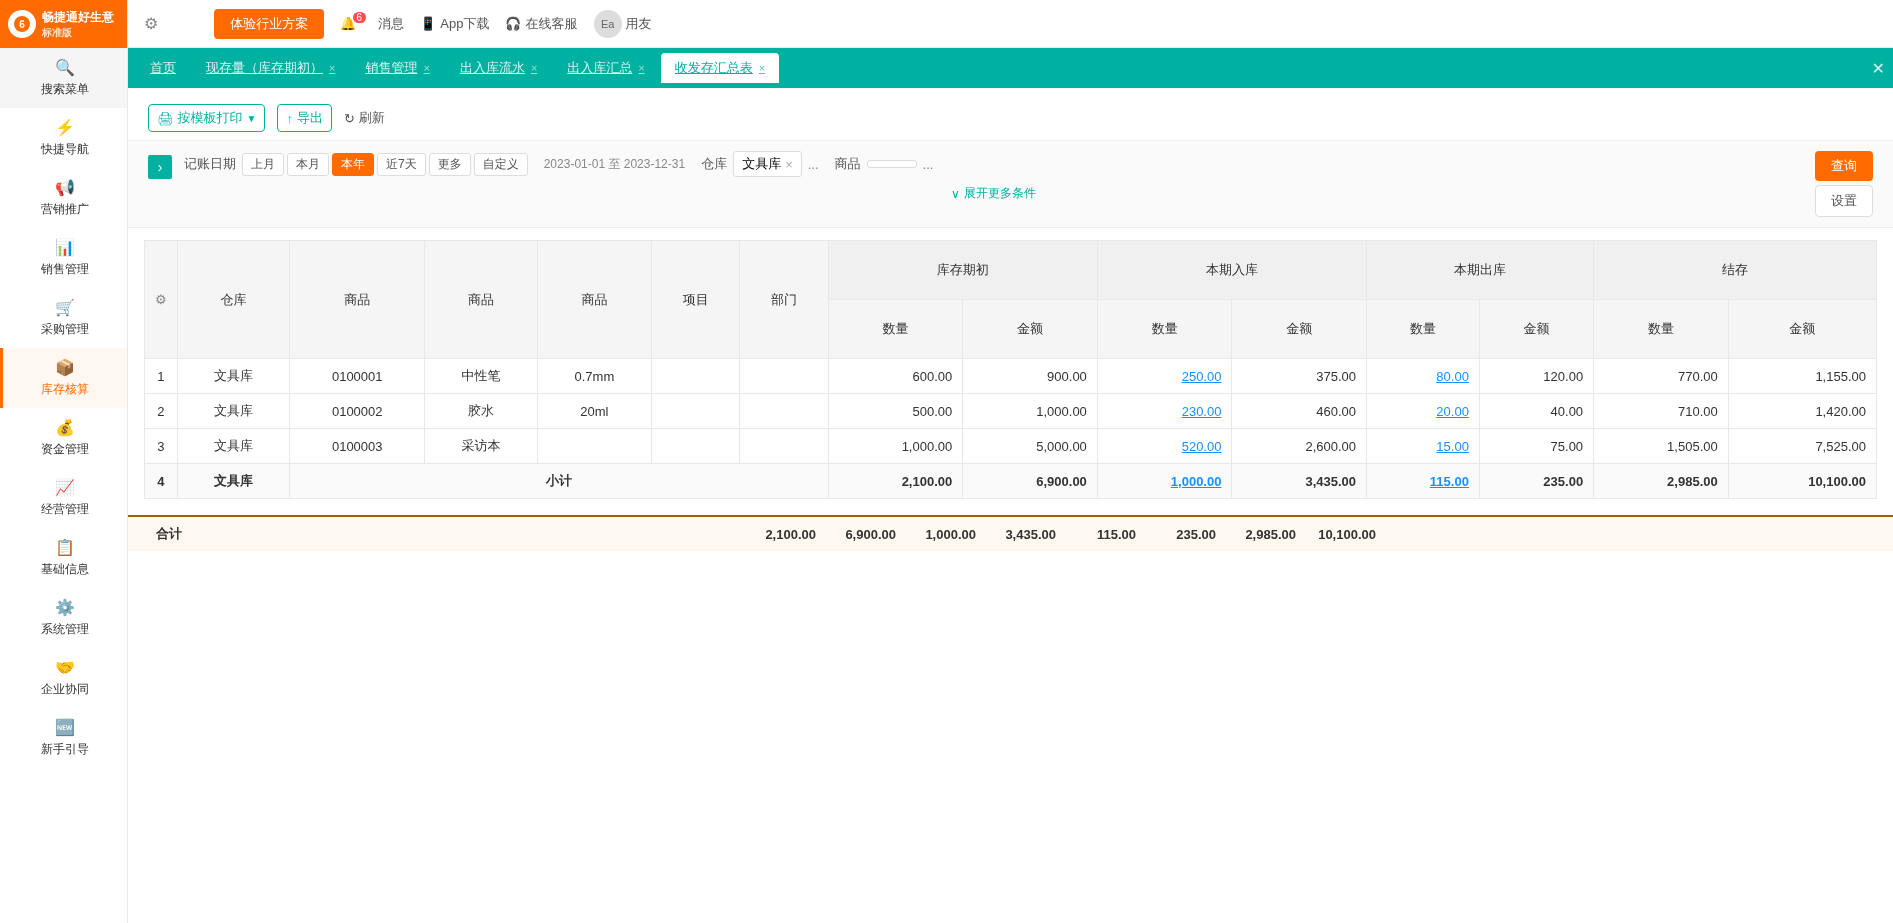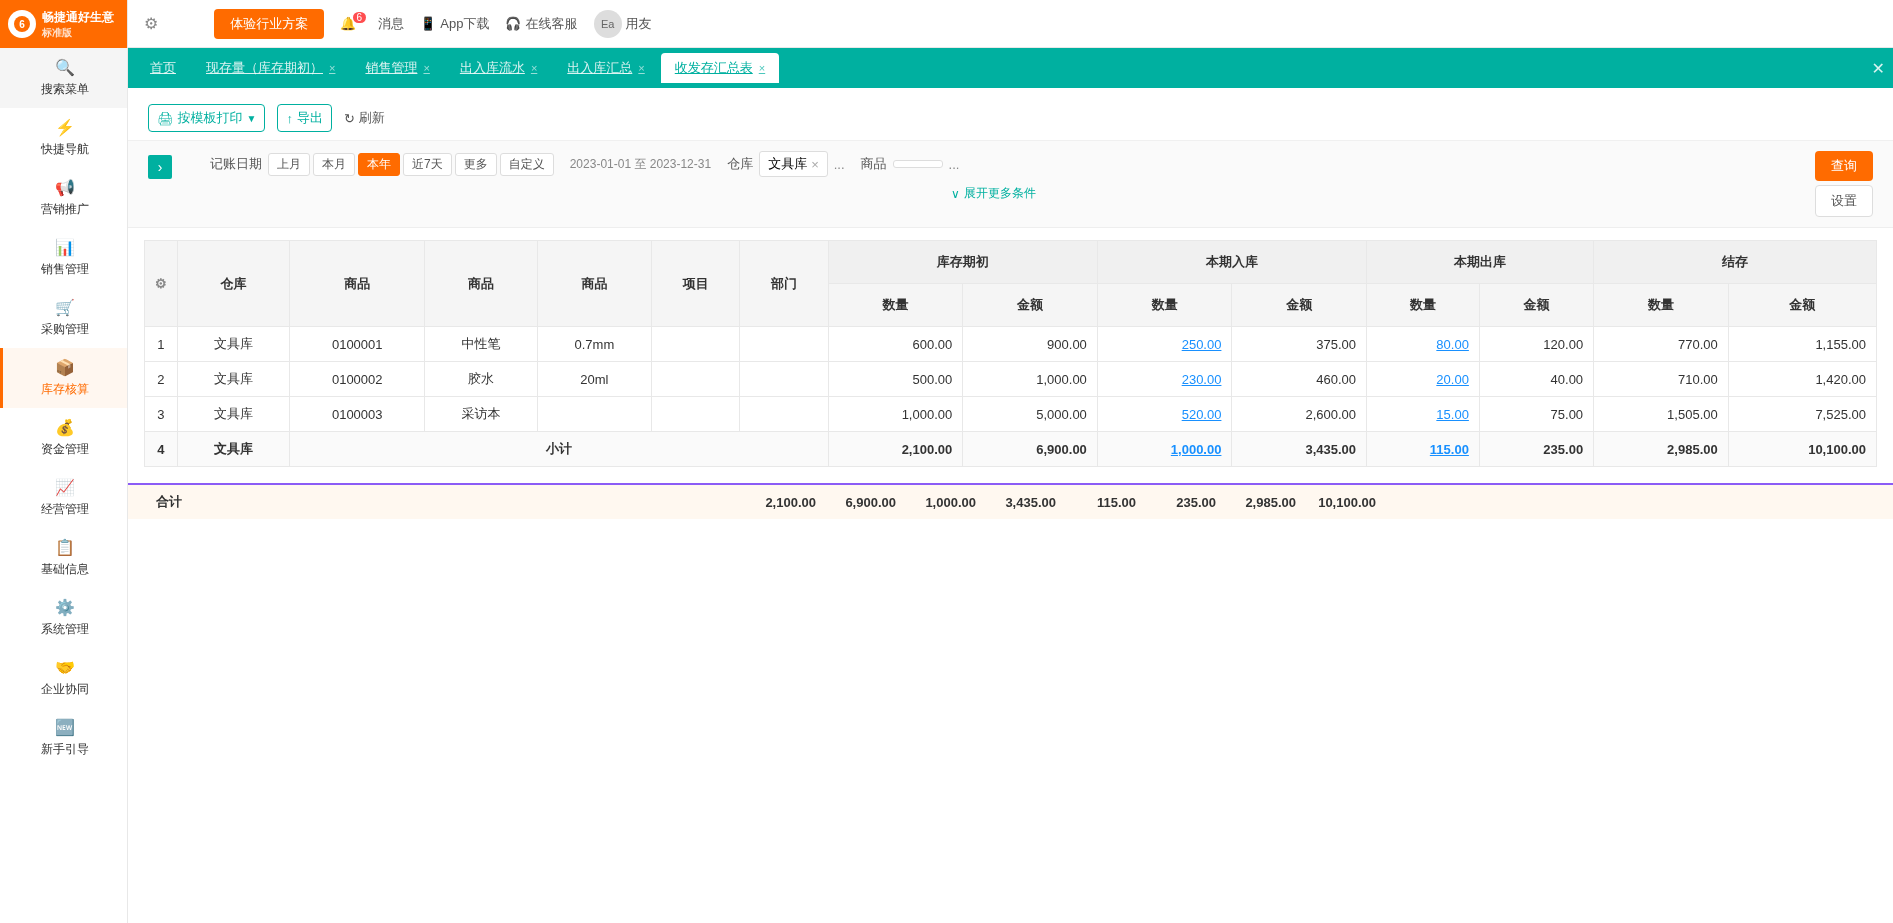--- a/index.html
+++ b/index.html
@@ -44,21 +44,21 @@
     .refresh-btn { display: flex; align-items: center; gap: 4px; color: #555; cursor: pointer; font-size: 13px; }
     .date-btn { padding: 2px 8px; border: 1px solid #ddd; border-radius: 3px; cursor: pointer; font-size: 12px; color: #555; background: #fff; }
     .date-btn.active { background: #ff6b00; color: #fff; border-color: #ff6b00; }
     .query-btn { background: #ff6b00; color: #fff; border: none; padding: 6px 16px; border-radius: 4px; cursor: pointer; font-size: 13px; }
     .settings-btn { background: #fff; color: #555; border: 1px solid #ddd; padding: 6px 12px; border-radius: 4px; cursor: pointer; font-size: 13px; }
 
     
     .table-wrapper { padding: 0 16px 16px; }
     table { width: 100%; border-collapse: collapse; margin-top: 12px; font-size: 13px; }
     thead tr { background: #f5f5f5; }
-    thead th { padding: 12px 10px; border: 1px solid #e8e8e8; color: #333; font-weight: 700; text-align: center; white-space: nowrap; }
+    thead th { padding: 20px 10px; border: 1px solid #e8e8e8; color: #333; font-weight: 400; text-align: center; white-space: nowrap; }
     thead th.group-header { background: #f0f0f0; }
     tbody tr { border-bottom: 1px solid #f0f0f0; }
     tbody tr.subtotal { background: #fafafa; font-weight: bold; }
     tbody td { padding: 8px 10px; border: 1px solid #e8e8e8; color: #333; text-align: center; }
     tbody td.number { text-align: right; }
     tbody td.link { color: #1890ff; cursor: pointer; text-decoration: underline; }
     .settings-col { width: 32px; }
     .settings-col-icon { color: #888; cursor: pointer; }
 
     .dropdown-arrow { font-size: 10px; }
@@ -206,21 +206,21 @@
     <div style="padding: 10px 20px; background: #fafafa; border-bottom: 1px solid #eee;">
       <div style="display:flex; align-items:flex-start; gap:12px;">
 
         <div style="background:#00b0a0;color:#fff;width:24px;height:24px;display:flex;align-items:center;justify-content:center;border-radius:2px;cursor:pointer;flex-shrink:0;margin-top:4px;">
           <span style="font-size:14px;">›</span>
         </div>
 
         <div style="flex:1;">
           <div style="display:flex;align-items:center;gap:16px;flex-wrap:wrap;">
 
-            <div style="display:flex;align-items:center;gap:6px;margin-left:26px;">
+            <div style="display:flex;align-items:center;gap:6px;">
               <span style="color:#555;font-size:13px;white-space:nowrap;">记账日期</span>
               <div style="display:flex;gap:3px;align-items:center;">
                 <button class="date-btn">上月</button>
                 <button class="date-btn">本月</button>
                 <button class="date-btn active">本年</button>
                 <button class="date-btn">近7天</button>
                 <button class="date-btn">更多</button>
                 <button class="date-btn">自定义</button>
               </div>
             </div>
@@ -351,21 +351,21 @@
             <td class="number">3,435.00</td>
             <td class="number link">115.00</td>
             <td class="number">235.00</td>
             <td class="number">2,985.00</td>
             <td class="number">10,100.00</td>
           </tr>
         </tbody>
       </table>
     </div>
 
-    <div style="background:#fff8f0;border-top:2px solid #8b5cf6;display:flex;align-items:center;padding:8px 28px;font-size:13px;font-weight:bold;color:#333;position:sticky;bottom:0;">
+    <div style="background:#fff8f0;border-top:2px solid #a16207;display:flex;align-items:center;padding:8px 28px;font-size:13px;font-weight:bold;color:#333;position:sticky;bottom:0;">
       <span style="flex:0 0 auto;min-width:590px;">合计</span>
       <span style="min-width:80px;text-align:right;padding:0 10px;">2,100.00</span>
       <span style="min-width:80px;text-align:right;padding:0 10px;">6,900.00</span>
       <span style="min-width:80px;text-align:right;padding:0 10px;">1,000.00</span>
       <span style="min-width:80px;text-align:right;padding:0 10px;">3,435.00</span>
       <span style="min-width:80px;text-align:right;padding:0 10px;">115.00</span>
       <span style="min-width:80px;text-align:right;padding:0 10px;">235.00</span>
       <span style="min-width:80px;text-align:right;padding:0 10px;">2,985.00</span>
       <span style="min-width:80px;text-align:right;padding:0 10px;">10,100.00</span>
     </div>

